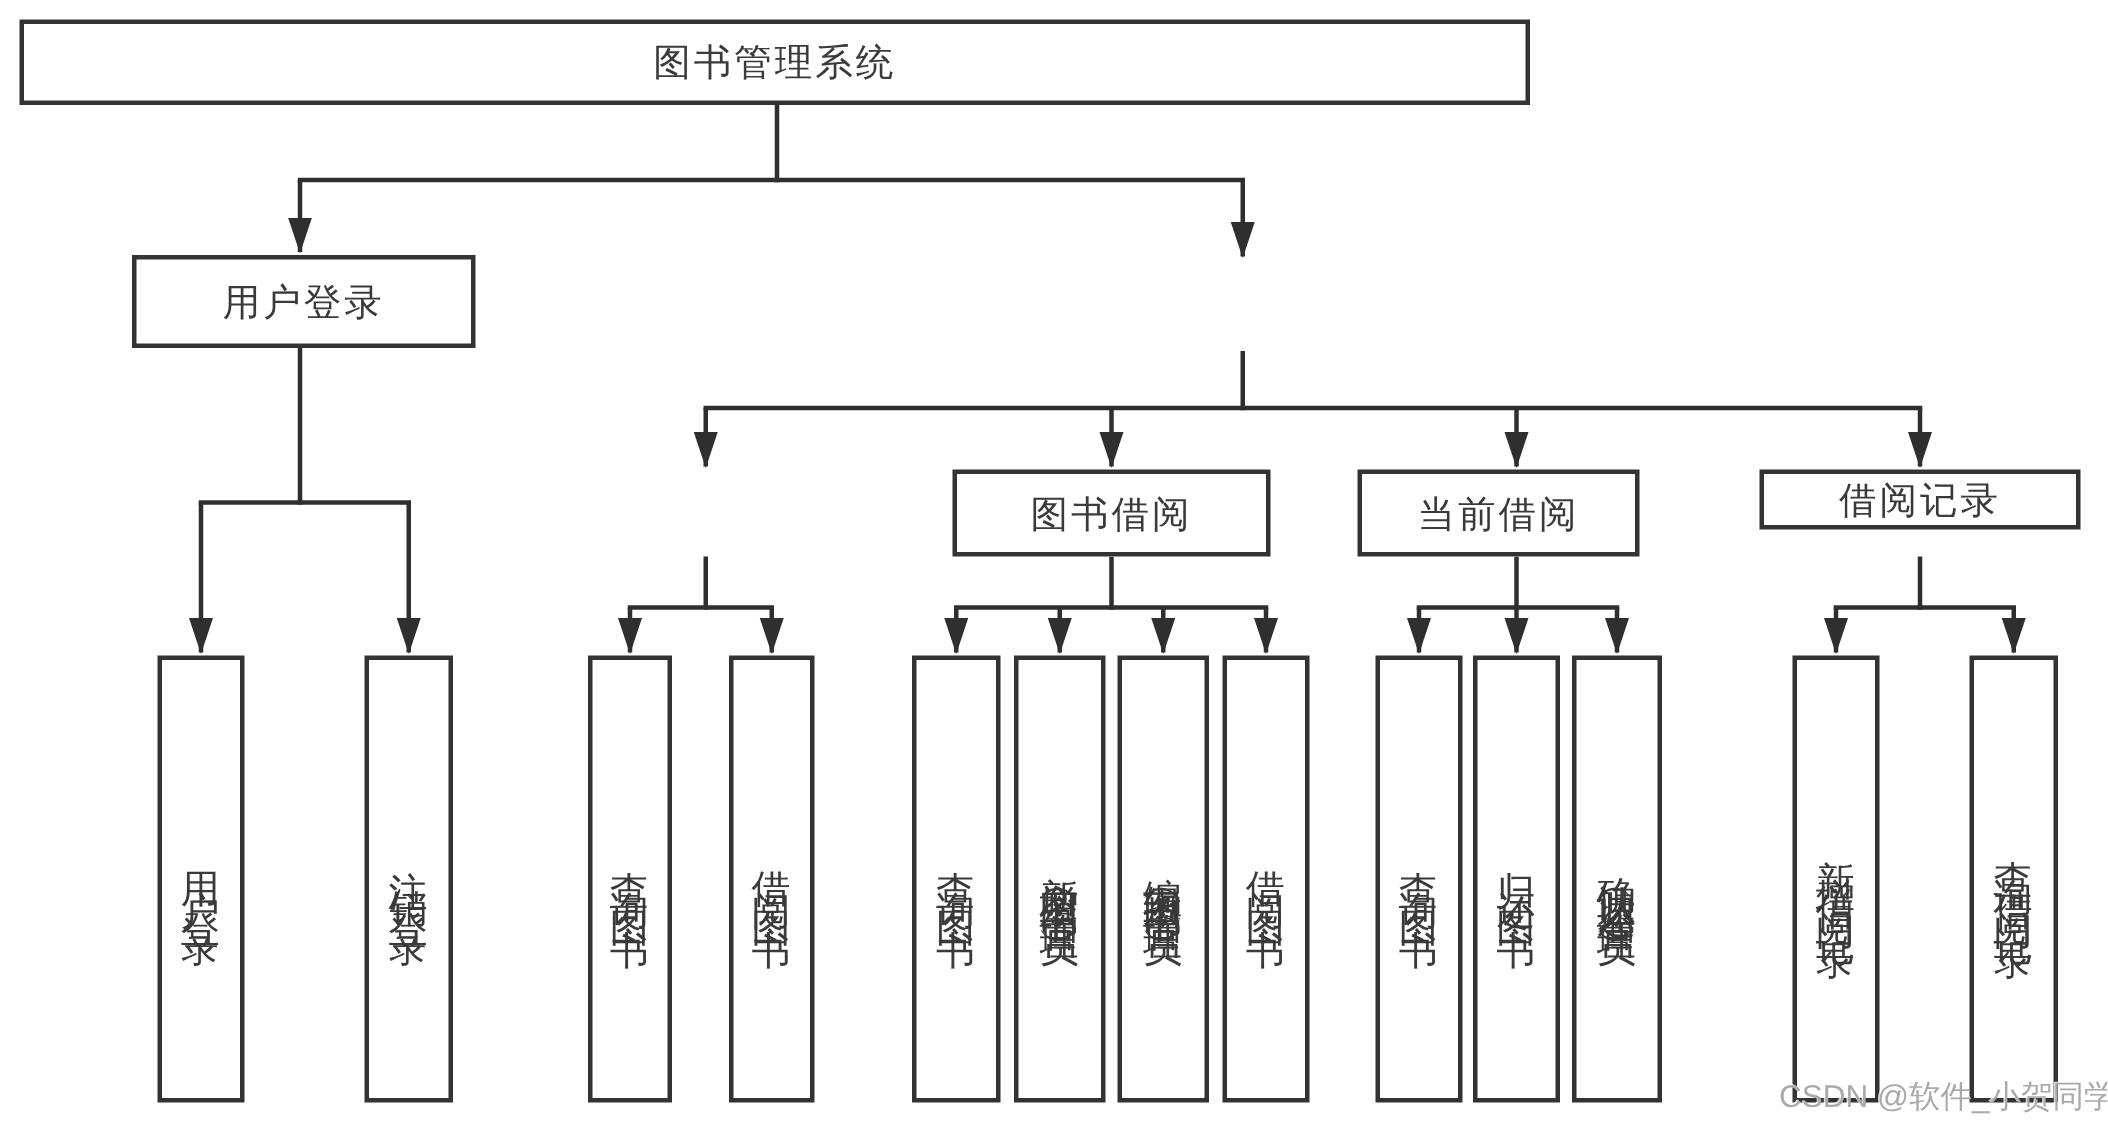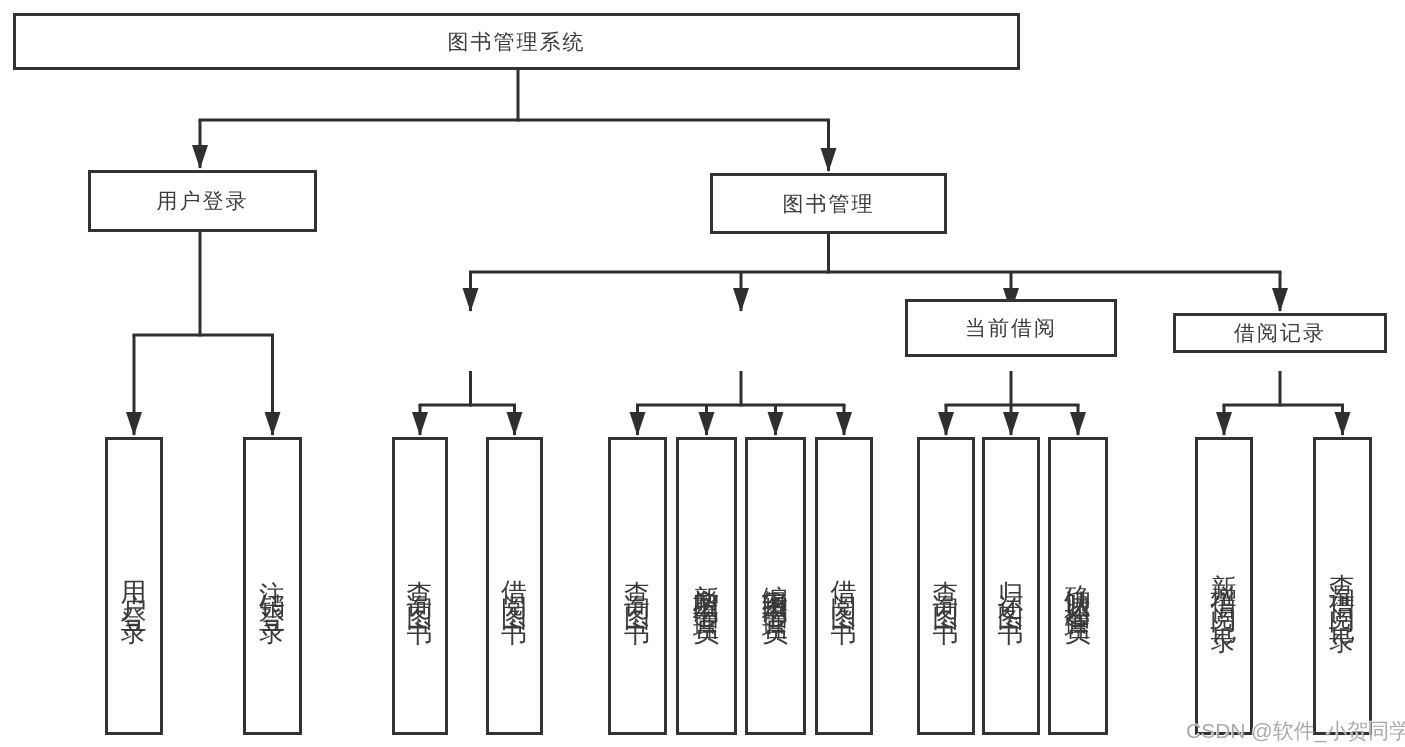--- a/index.html
+++ b/index.html
@@ -9,21 +9,21 @@
   .wires { position:absolute; left:0; top:0; }
   .wires path { stroke:var(--line,#2f2f2f); stroke-width:3; fill:none; }
   .wires .arrows path { marker-end:url(#arw); }
   #arw-tri { fill:var(--line,#2f2f2f); stroke:none; }
   .box {
     position:absolute; background:#ffffff;
     border:3px solid var(--border,#333333);
     display:flex; align-items:center; justify-content:center;
     color:var(--text,#3a3a3a);
   }
-  .box.h span { font-size:21px; letter-spacing:2px; white-space:nowrap;text-align:center; }
+  .box.h span { font-size:25px; letter-spacing:2px; white-space:nowrap;text-align:center; }
   .box.v span {
     writing-mode:vertical-rl; text-orientation:mixed;
     font-size:26px; line-height:1; white-space:nowrap;
   }
   .v4 span { letter-spacing:13px; }
   .v6 span { letter-spacing:11px; }
   .v9 span { letter-spacing:5px; }
   .watermark {
     position:absolute; left:1186px; top:717px;
     font-size:21px; color:var(--watermark,#aaaaaa);
@@ -83,25 +83,25 @@
     </g>
   </svg>
 
   <div class="box h" style="left:13px;top:13px;width:1007px;height:57px">
     <span>图书管理系统</span>
   </div>
 
   <div class="box h" style="left:88px;top:170px;width:229px;height:62px">
     <span>用户登录</span>
   </div>
-  <div class="box h" style="left:710px;top:173px;width:237px;height:61px">
-    <span>图书管理</span>
+
+  <div class="box h" style="left:635px;top:313px;width:212px;height:58px">
+    <span>图书借阅</span>
   </div>
-
-  <div class="box h" style="left:905px;top:299px;width:212px;height:58px">
+  <div class="box h" style="left:905px;top:313px;width:188px;height:58px">
     <span>当前借阅</span>
   </div>
   <div class="box h" style="left:1173px;top:313px;width:214px;height:40px">
     <span>借阅记录</span>
   </div>
 
   <div class="box v v4" style="left:105px;top:437px;width:58px;height:298px">
     <span>用户登录</span>
   </div>
   <div class="box v v4" style="left:243px;top:437px;width:59px;height:298px">

